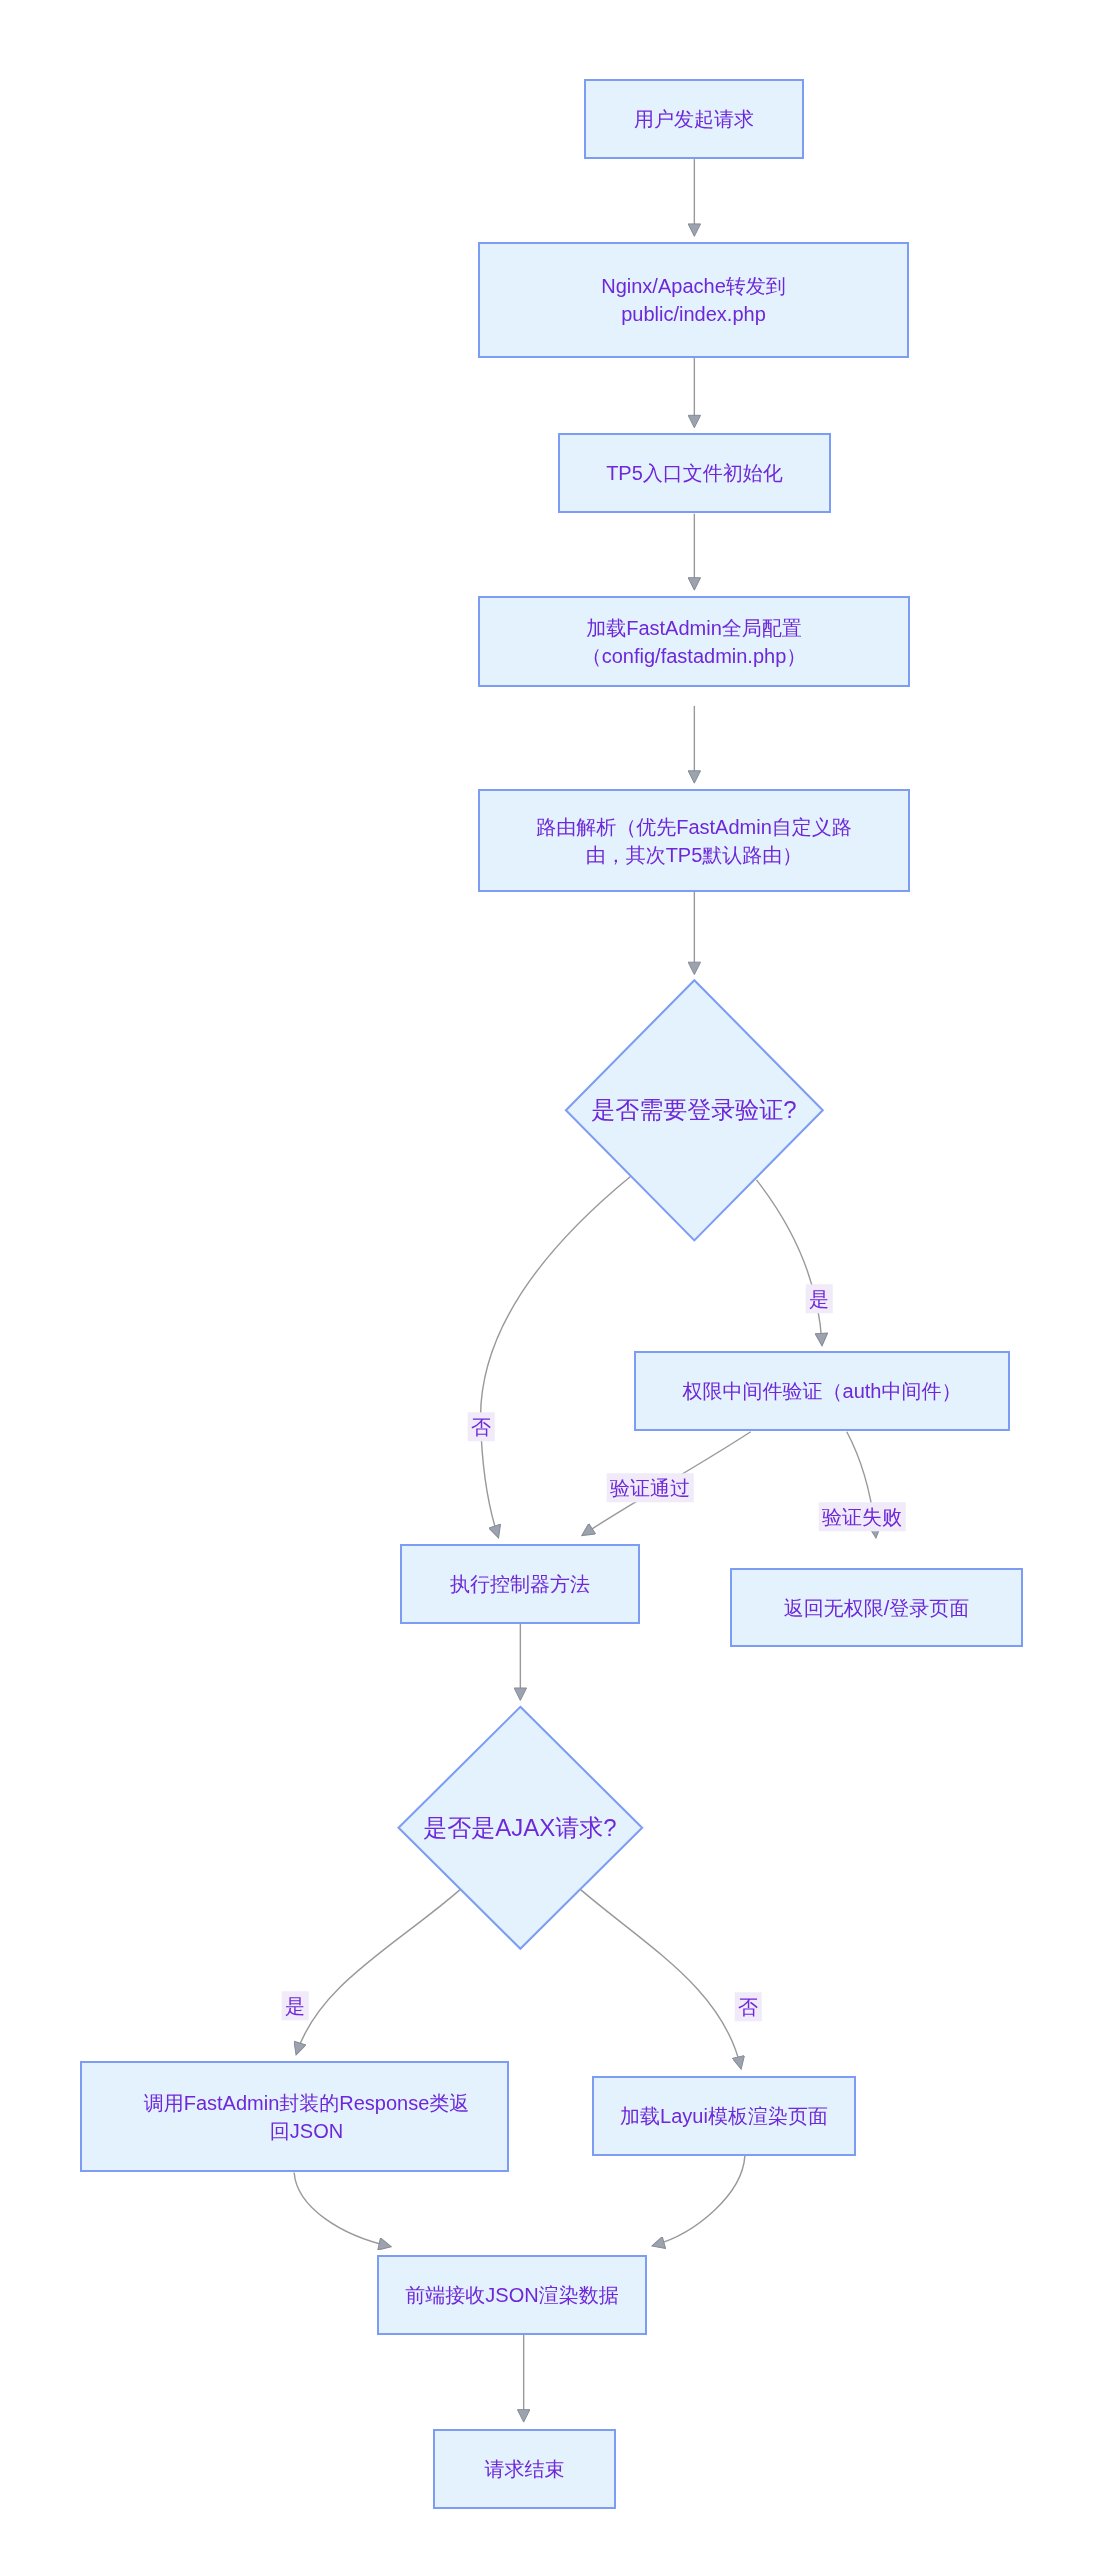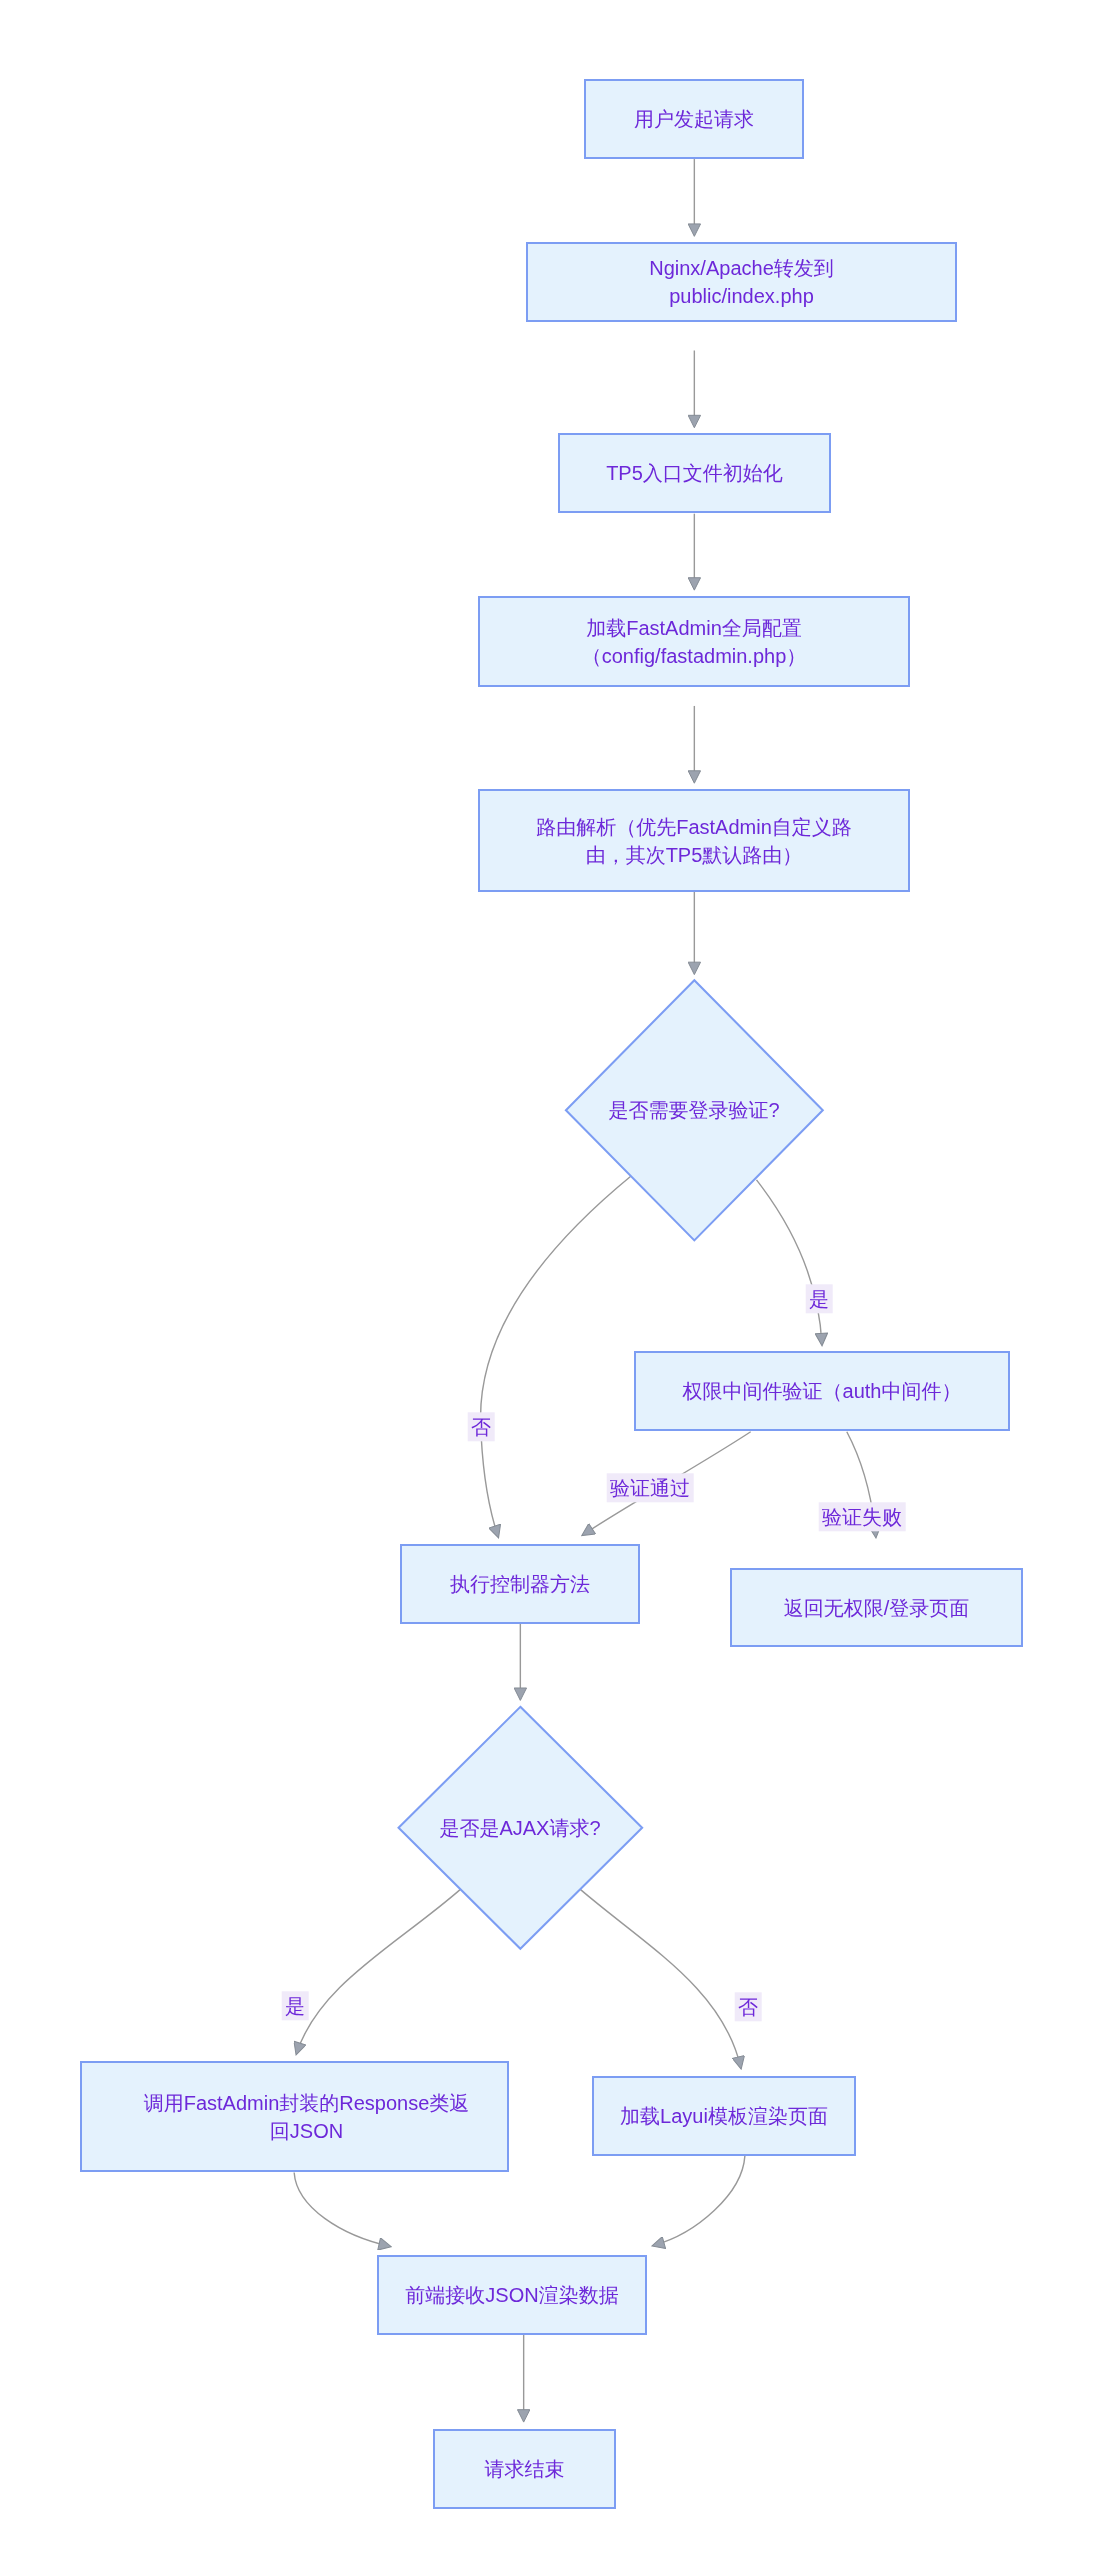--- a/index.html
+++ b/index.html
@@ -42,21 +42,21 @@
     align-items: center;
     justify-content: center;
     text-align: center;
     font-size: 20px;
     line-height: 1.4;
     white-space: pre-line;
   }
   .dlabel {
     position: absolute;
     transform: translate(-50%, -50%);
-    font-size: 20px;
+    font-size: 24px;
     text-align: center;
     white-space: nowrap;
   }
   .elabel {
     position: absolute;
     transform: translate(-50%, -50%);
     font-size: 20px;
     line-height: 1.3;
     background: #f0eaf9;
     padding: 1.7px 3.3px;
@@ -93,21 +93,21 @@
     <path class="edge" d="M632,2818 L632,2921" marker-end="url(#arrow)"></path>
 
     <polygon class="diamond" points="838,1183 993,1340 838,1497 683,1340"></polygon>
     <polygon class="diamond" points="628,2060 775,2206 628,2352 481,2206"></polygon>
   </svg>
 
   <div class="node" style="left:584px; top:79px; width:220px; height:80px;">
     <span>用户发起请求</span>
   </div>
 
-  <div class="node" style="left:478px; top:242px; width:431px; height:80px;margin-left:48px;">
+  <div class="node" style="left:478px; top:242px; width:431px; height:116px;">
     <span>Nginx/Apache转发到
 public/index.php</span>
   </div>
 
   <div class="node" style="left:558px; top:433px; width:273px; height:80px;">
     <span>TP5入口文件初始化</span>
   </div>
 
   <div class="node" style="left:478px; top:596px; width:432px; height:91px;">
     <span>加载FastAdmin全局配置

